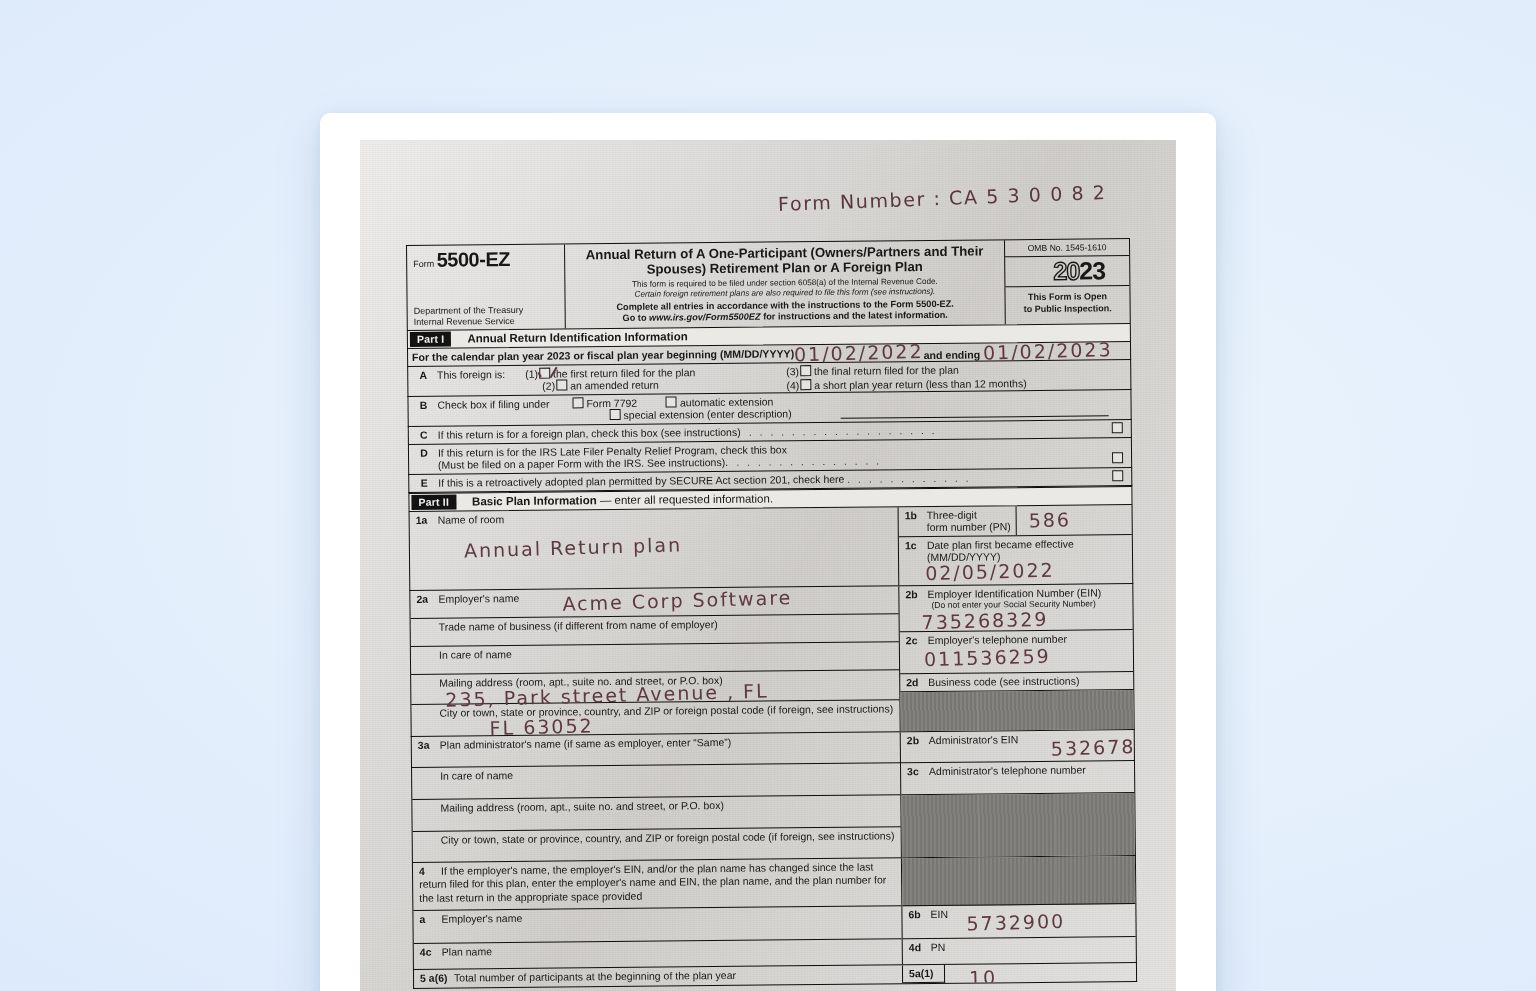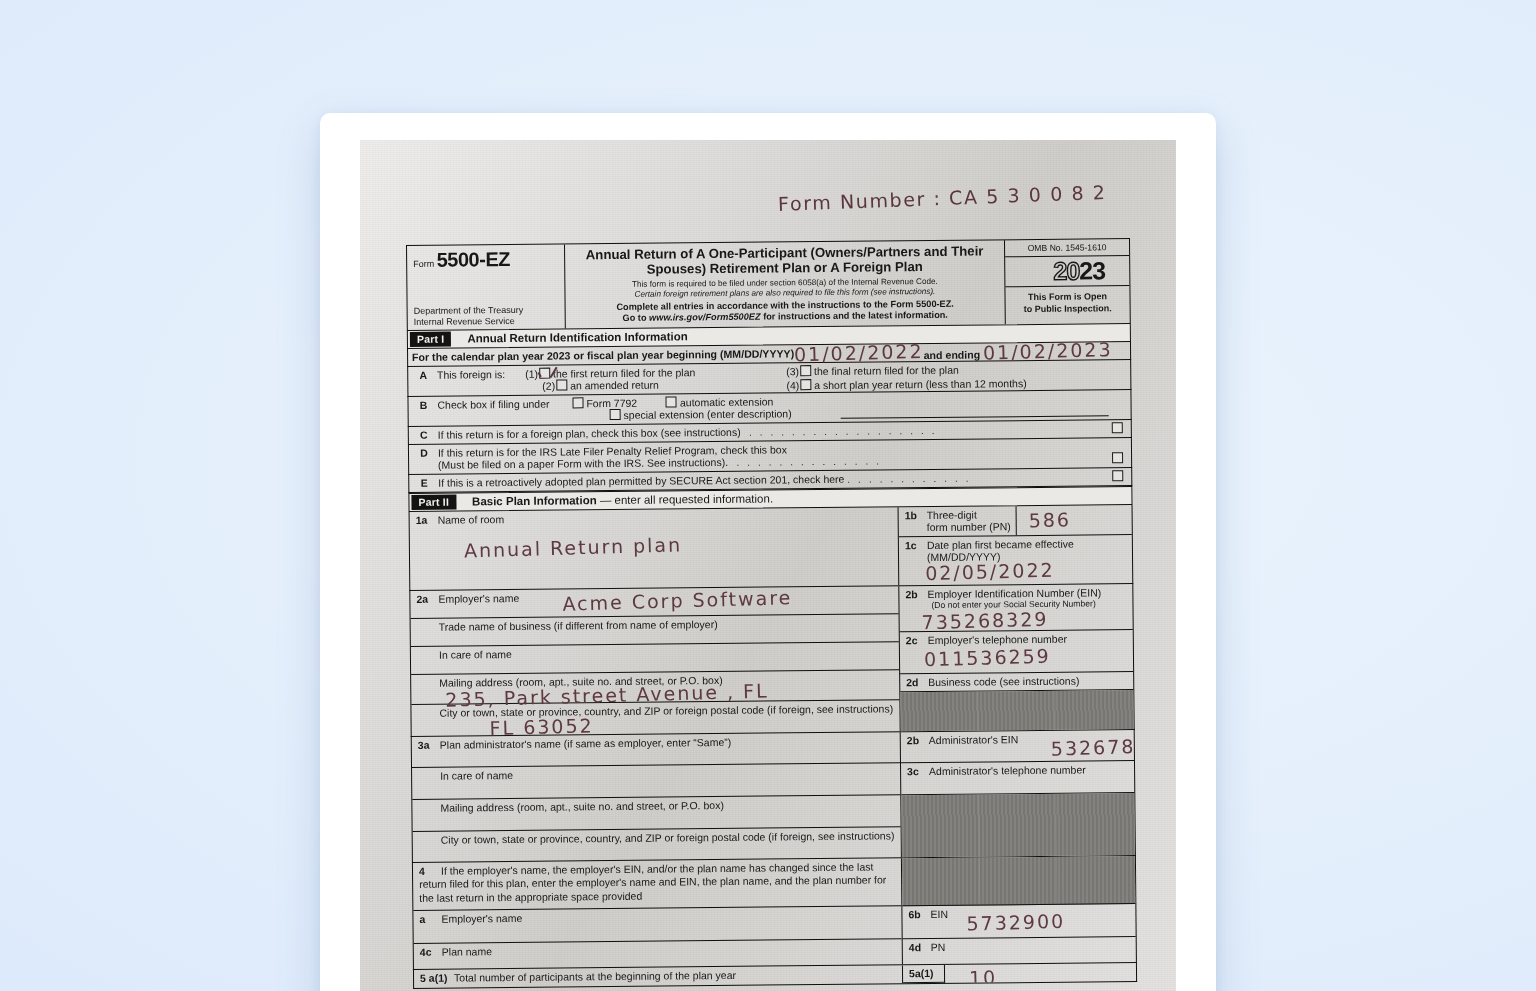--- a/index.html
+++ b/index.html
@@ -473,21 +473,21 @@
           </div>
           <div class="cellrow" style="height:25px">
             <span class="lbl-n">4d</span><span>PN</span>
           </div>
         </div>
       </div>
 
       <div class="gridwrap bottomclip" style="height:18px">
         <div class="gl">
           <div class="cellrow" style="height:18px">
-            <span class="lbl-n" style="min-width:34px">5 a(1)</span><span>Total number of participants at the beginning of the plan year</span>
+            <span class="lbl-n" style="min-width:34px">5 a(6)</span><span>Total number of participants at the beginning of the plan year</span>
           </div>
         </div>
         <div class="gr" style="display:flex">
           <div class="cellrow" style="width:42px;border-right:1.3px solid #111;height:18px">
             <b>5a(1)</b>
           </div>
           <div class="cellrow" style="flex:1;height:18px;padding-left:24px">
             <span class="hand lg">10</span>
           </div>
         </div>

